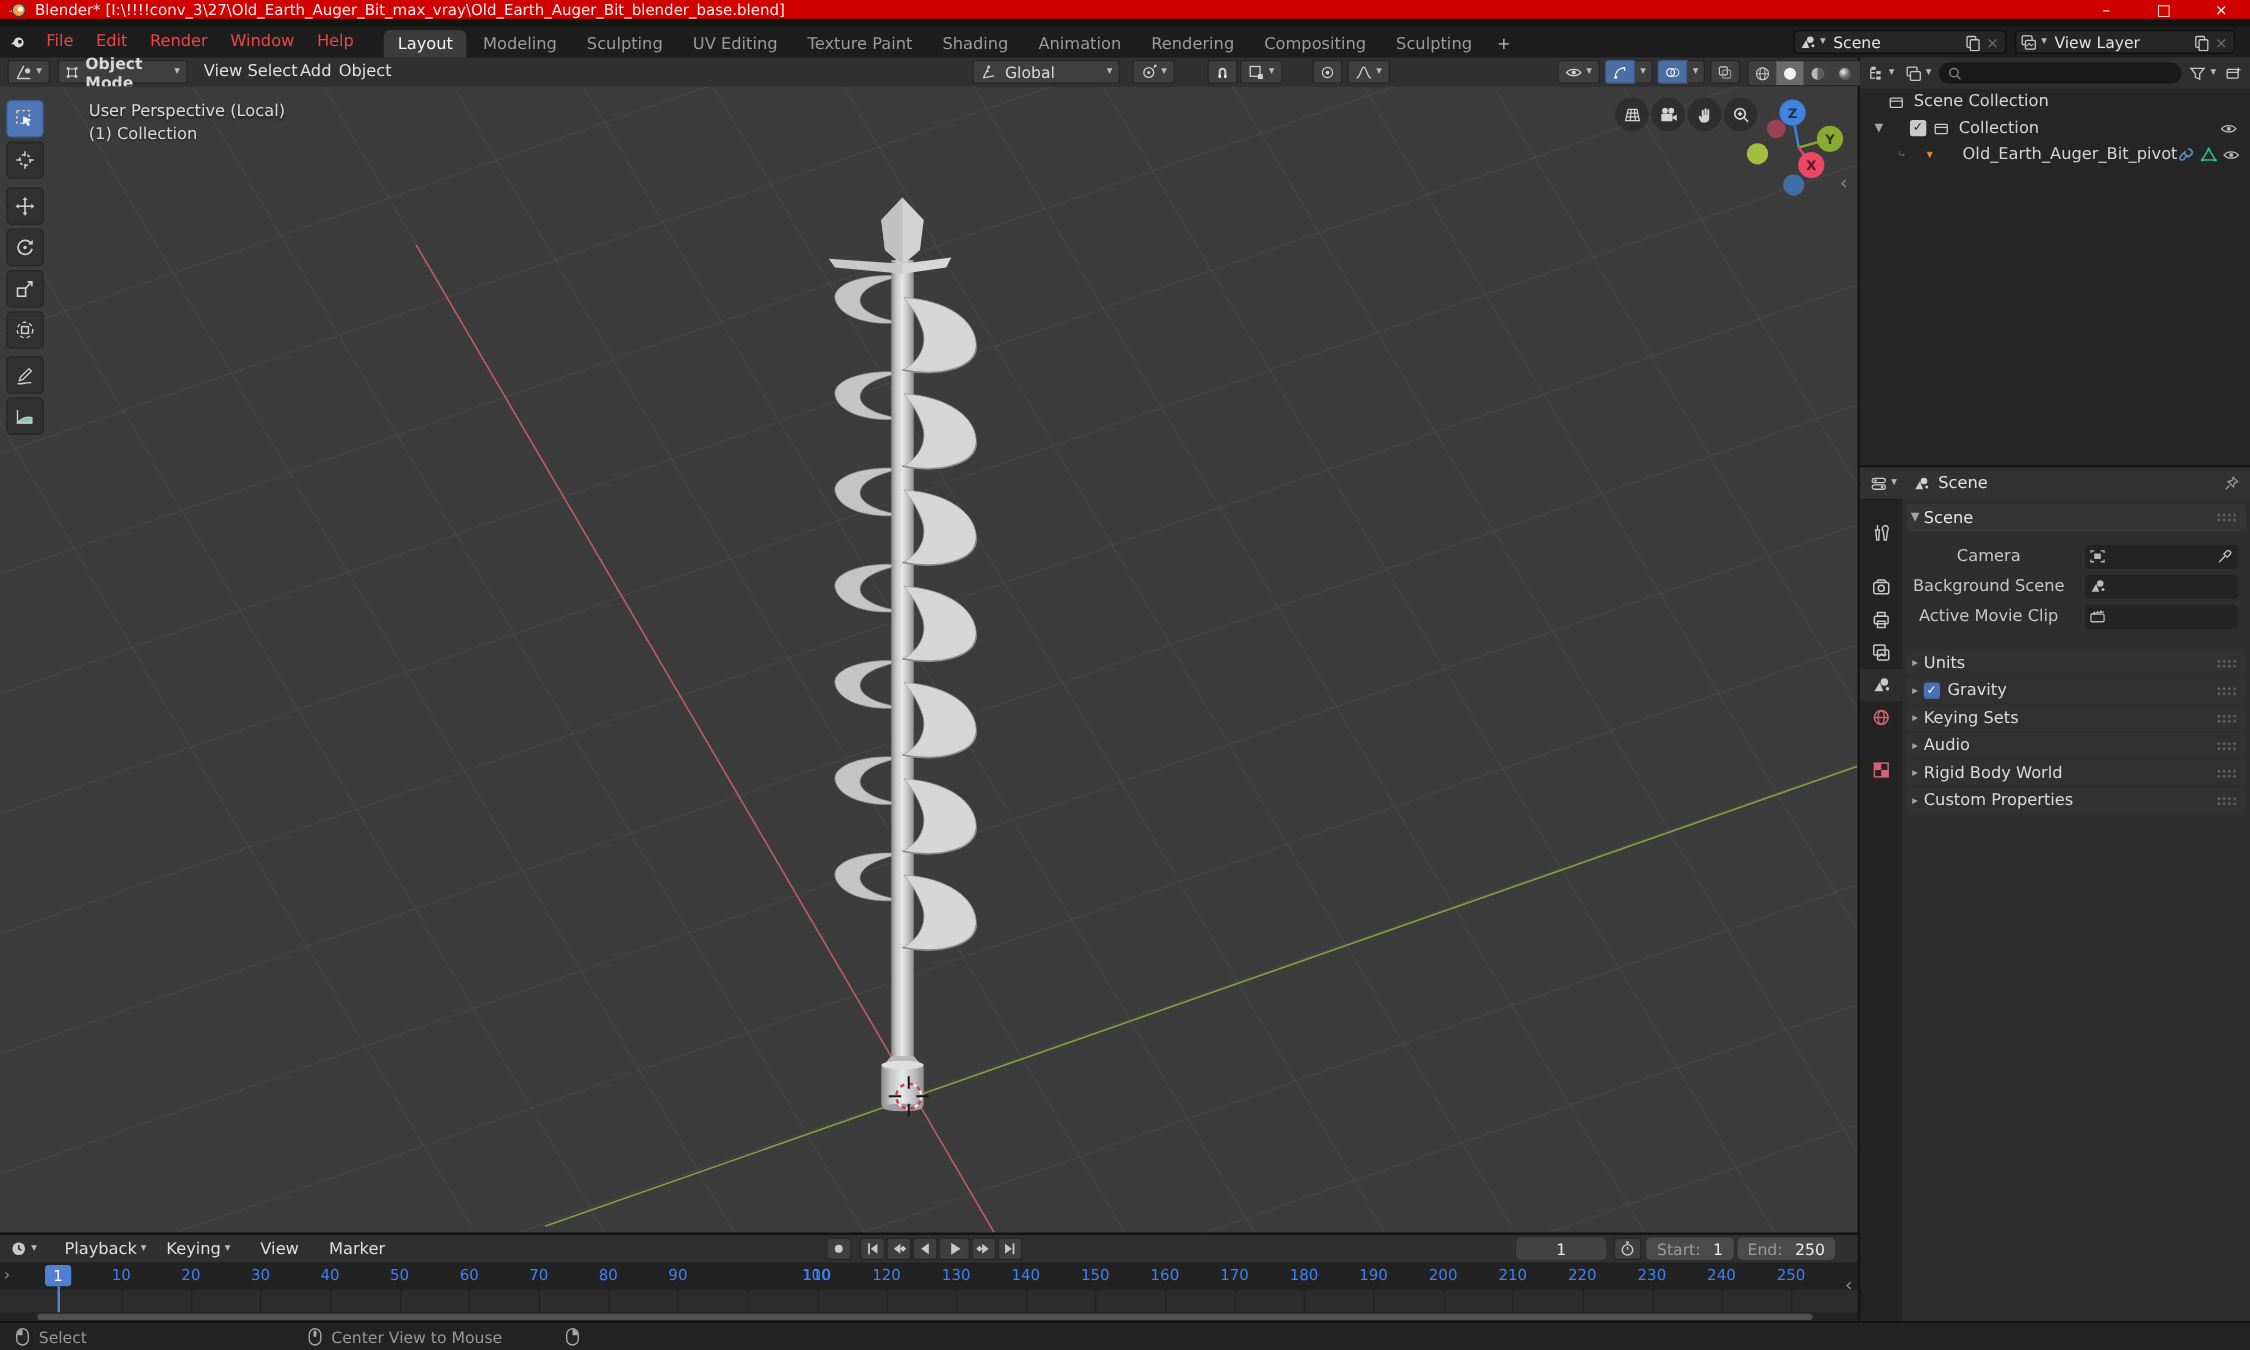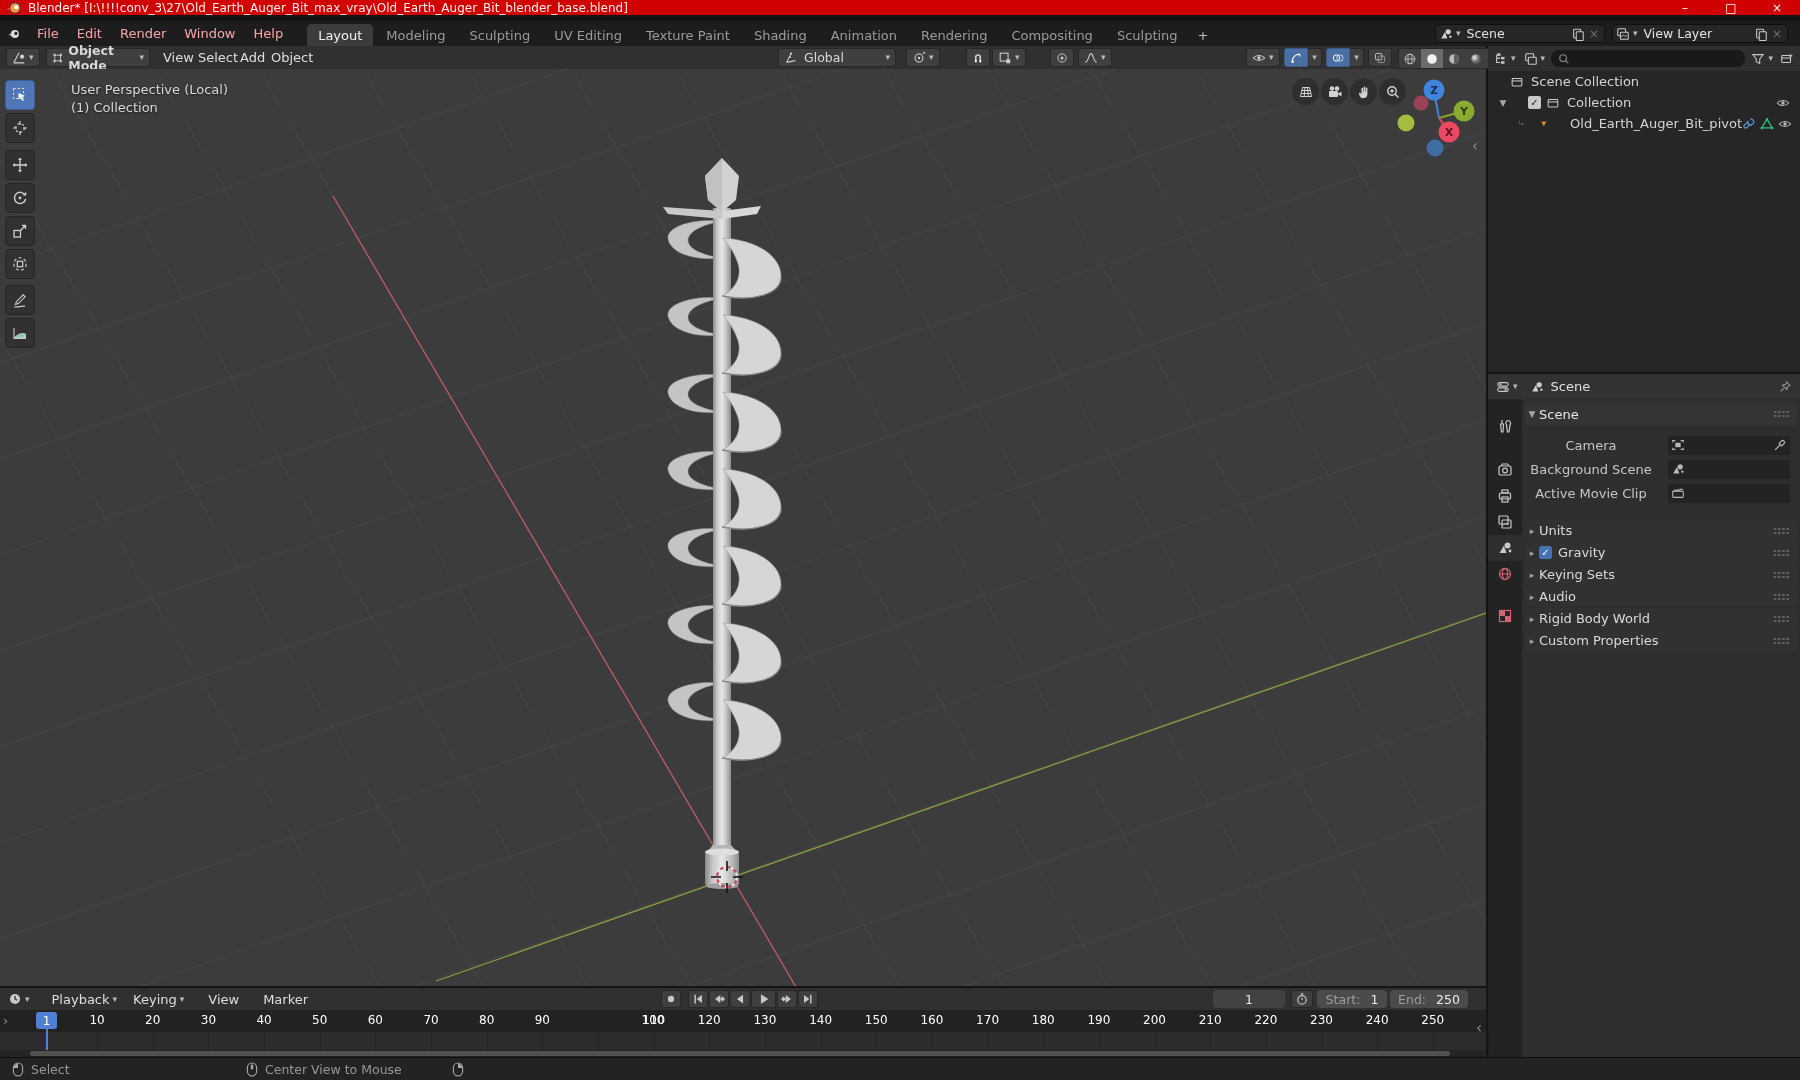--- a/index.html
+++ b/index.html
@@ -14,21 +14,21 @@
   .dim{color:#9b9b9b;}
 
   
   #titlebar{left:0;top:0;width:1800px;height:15px;display:flex;align-items:center;}
   #title-text{margin-left:6px;font-size:12px;color:#ffecec;white-space:nowrap;}
   .win-btn{width:46px;height:21px;display:flex;align-items:center;justify-content:center;
            color:#fff;font-size:12px;}
   #win-close{}
   
   #topbar{left:0;top:21px;width:1800px;height:25px;background:#1d1d1d;display:flex;align-items:stretch;}
-  .menu{padding:0 9px;display:flex;align-items:center;color:#fca5a5;}
+  .menu{padding:0 9px;display:flex;align-items:center;color:#ef4444;}
   #tabs{display:flex;align-items:stretch;margin-left:14px;}
   .tab{margin:3px 1px 0 1px;padding:0 11px;display:flex;align-items:center;color:#9b9b9b;
        border-radius:5px 5px 0 0;font-size:13px;}
   .tab.active{background:#3c3c3c;color:#f2f2f2;}
   .tab.addtab{padding:0 7px;color:#bdbdbd;}
   .tb-widget{position:absolute;top:3px;height:19px;background:#1f1f1f;border:1px solid #0f0f0f;
              border-radius:4px;display:flex;align-items:center;padding:0 3px;box-sizing:border-box;background:#262626;}
   .tb-widget .val{margin:0 6px;color:#e3e3e3;font-size:12.5px;white-space:nowrap;flex:1;}
   
   #vheader{left:0;top:46px;width:1486px;height:23px;background:#303030;}
@@ -70,21 +70,21 @@
   #vp-overlay-text{left:71px;top:12px;color:#d9d9d9;font-size:13px;text-shadow:0 1px 2px rgba(0,0,0,.55);line-height:18px;}
   .toolbtn{position:absolute;left:5px;width:30px;height:30px;border-radius:4px;background:rgba(48,48,48,.95);
            border:1px solid #262626;box-sizing:border-box;display:flex;align-items:center;justify-content:center;}
   .toolbtn.active{background:#4f76b8;border-color:#3c5d96;}
   .navbtn{position:absolute;width:27px;height:27px;border-radius:50%;background:rgba(35,35,35,.55);
           display:flex;align-items:center;justify-content:center;color:#d2d2d2;}
   
   #timeline{left:0;top:988px;width:1486px;height:69px;background:#2b2b2b;}
   #tl-header{height:22px;background:#303030;display:flex;align-items:center;}
   #tl-ruler{position:absolute;left:0;top:22px;width:100%;height:22px;background:#222222;}
-  .tl-tick{position:absolute;top:3px;transform:translateX(-50%);font-size:12px;color:#ffffff;}
+  .tl-tick{position:absolute;top:3px;transform:translateX(-50%);font-size:12px;color:#3b82f6;}
   #tl-tracks{position:absolute;left:0;top:44px;width:100%;height:18px;background:#2c2c2c;}
   .tl-line{position:absolute;top:0;width:1px;height:18px;background:rgba(0,0,0,.22);}
   #tl-scroll{position:absolute;left:0;top:62px;width:100%;height:7px;background:#242424;}
   #tl-thumb{position:absolute;left:30px;top:1px;width:1420px;height:5px;border-radius:2.5px;background:#515151;}
   #frame-badge{position:absolute;left:36px;top:2px;width:21px;height:17px;border-radius:3px;background:#517fd3;
                color:#fff;font-size:12px;display:flex;align-items:center;justify-content:center;}
   #playhead{position:absolute;left:46px;top:41px;width:2px;height:21px;background:#517fd3;}
   .transport{width:20px;height:18px;border-radius:3px;background:#3f3f3f;border:1px solid #272727;box-sizing:border-box;
              display:flex;align-items:center;justify-content:center;margin-left:1px;}
   .tl-field{position:absolute;top:2px;height:18px;background:#4b4b4b;border-radius:4px;color:#eaeaea;

